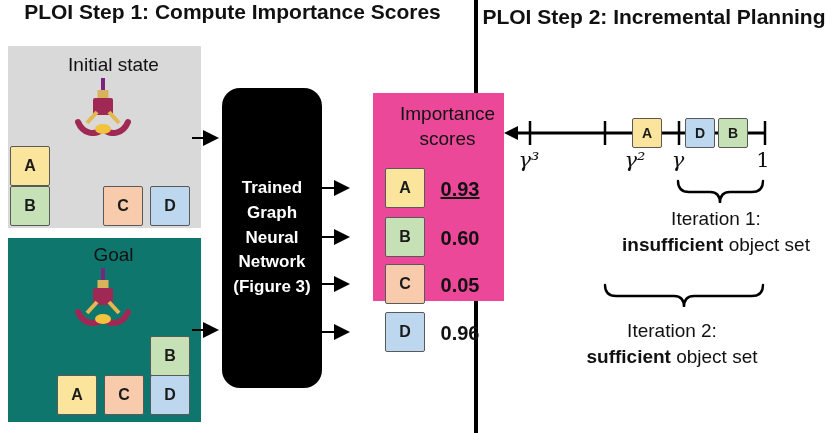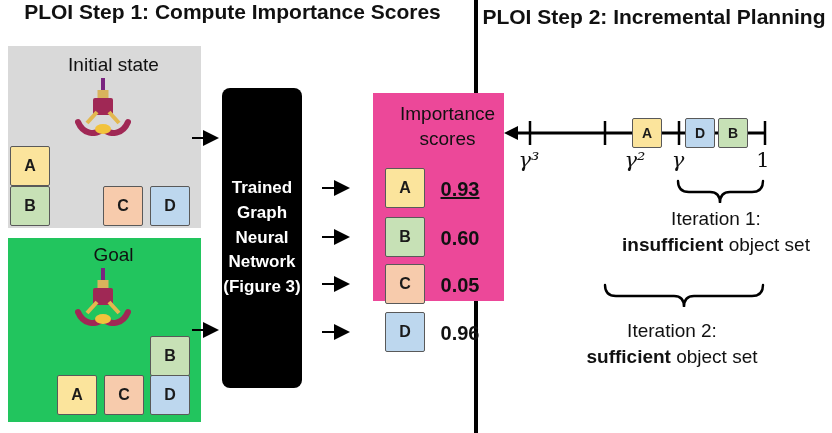--- a/index.html
+++ b/index.html
@@ -12,22 +12,22 @@
   .panel-title { font-size:21px; font-weight:bold; text-align:center; letter-spacing:0; }
   .gray-box { position:absolute; background:#D9D9D9;padding-left:9px; }
   .box-label { position:absolute; width:100%; text-align:center; font-size:19px; }
   .block {
     position:absolute; border:1.5px solid #595959; border-radius:2px;
     display:flex; align-items:center; justify-content:center;
     font-weight:bold; font-size:16px; box-sizing:border-box; color:#1a1a1a;
   }
   .nl-block { width:30px; height:30px; font-size:14px; }
   .gnn-box {
-    position:absolute; left:222px; top:88px; width:80px; height:300px;
-    background:#000; border-radius:8px; display:flex; align-items:center; justify-content:center;
+    position:absolute; left:222px; top:88px; width:100px; height:300px;
+    background:#000; border-radius:18px; display:flex; align-items:center; justify-content:center;
   }
   .gnn-text {
     color:#fff; font-weight:bold; font-size:17px; line-height:1.45;
     text-align:center; white-space:pre-line;
   }
   .imp-row-score { font-size:20px; font-weight:bold; }
   .math { font-family:"DejaVu Serif", serif; font-style:italic; font-size:21px; text-align:center; }
   .math-upright { font-style:normal; }
   .iter { position:absolute; text-align:center; font-size:19px; line-height:26px; }
   .iter b { font-weight:bold; }
@@ -56,21 +56,21 @@
       <path d="M28,51 C20,58 8,56 3,44" stroke="#A02855" stroke-width="6" fill="none" stroke-linecap="round"></path>
       <path d="M28,51 C36,58 48,56 53,44" stroke="#A02855" stroke-width="6" fill="none" stroke-linecap="round"></path>
       <ellipse cx="28" cy="51" rx="8" ry="5" fill="#F2C33C"></ellipse>
     </svg>
     <div class="block" style="left: 2px; top: 100px; width: 40px; height: 40px; background-color: rgb(251, 228, 156);">A</div>
     <div class="block" style="left: 2px; top: 140px; width: 40px; height: 40px; background-color: rgb(199, 225, 182);">B</div>
     <div class="block" style="left: 95px; top: 140px; width: 40px; height: 40px; background-color: rgb(247, 203, 172);">C</div>
     <div class="block" style="left: 142px; top: 140px; width: 40px; height: 40px; background-color: rgb(189, 215, 238);">D</div>
   </div>
 
-  <div class="gray-box" style="left: 8px; top: 238px; width: 184px; height: 184px; background-color: #22c55e;">
+  <div class="gray-box" style="left: 8px; top: 238px; width: 184px; height: 184px; background-color: #0f766e;">
     <div class="box-label" style="top:6px;">Goal</div>
     <svg class="abs" style="left:67px; top:30px;" width="56" height="58" viewBox="0 0 56 58">
       <rect x="26" y="0" width="4" height="15" fill="#7A2580"></rect>
       <rect x="22.5" y="12" width="11" height="9" fill="#D9B35C"></rect>
       <rect x="18" y="20" width="20" height="17" rx="2" fill="#A02855"></rect>
       <line x1="22" y1="34" x2="12" y2="45" stroke="#E3B84F" stroke-width="4"></line>
       <line x1="34" y1="34" x2="44" y2="45" stroke="#E3B84F" stroke-width="4"></line>
       <path d="M28,51 C20,58 8,56 3,44" stroke="#A02855" stroke-width="6" fill="none" stroke-linecap="round"></path>
       <path d="M28,51 C36,58 48,56 53,44" stroke="#A02855" stroke-width="6" fill="none" stroke-linecap="round"></path>
       <ellipse cx="28" cy="51" rx="8" ry="5" fill="#F2C33C"></ellipse>

